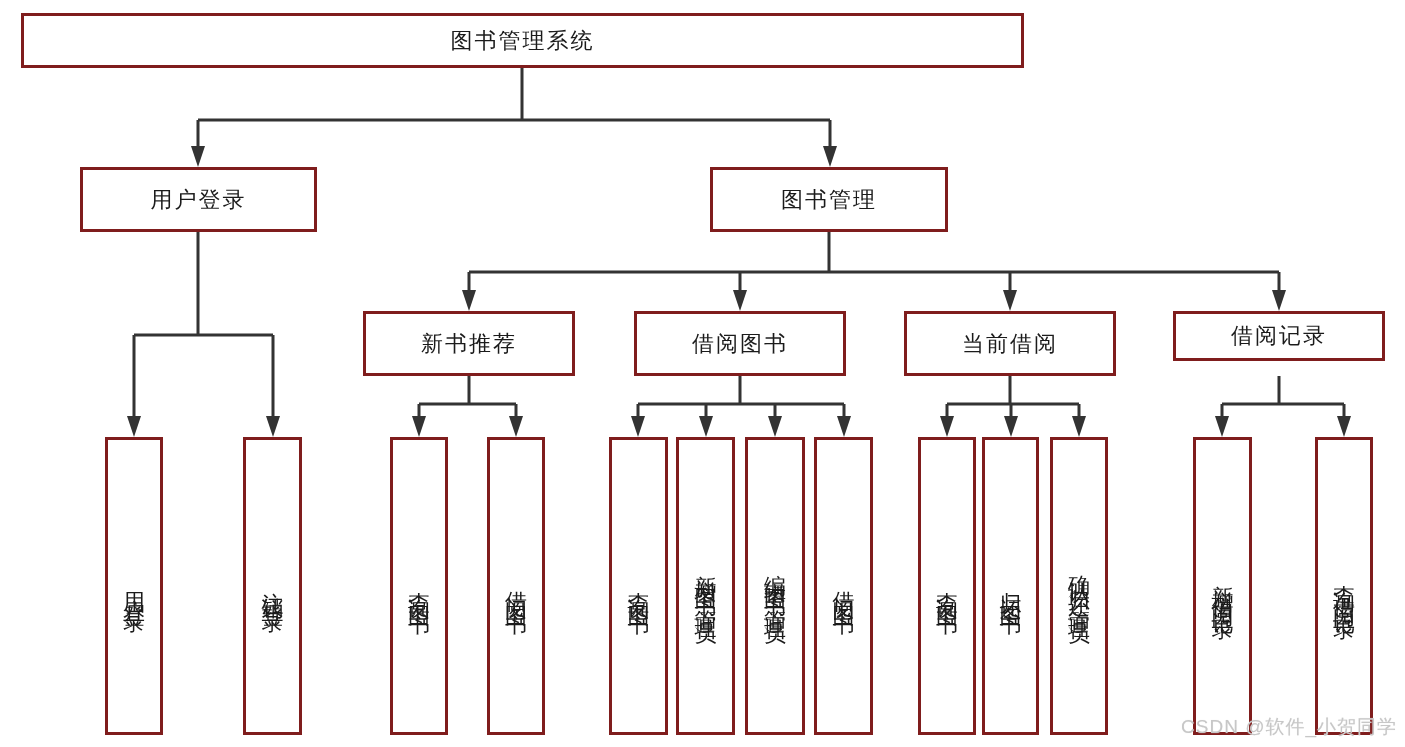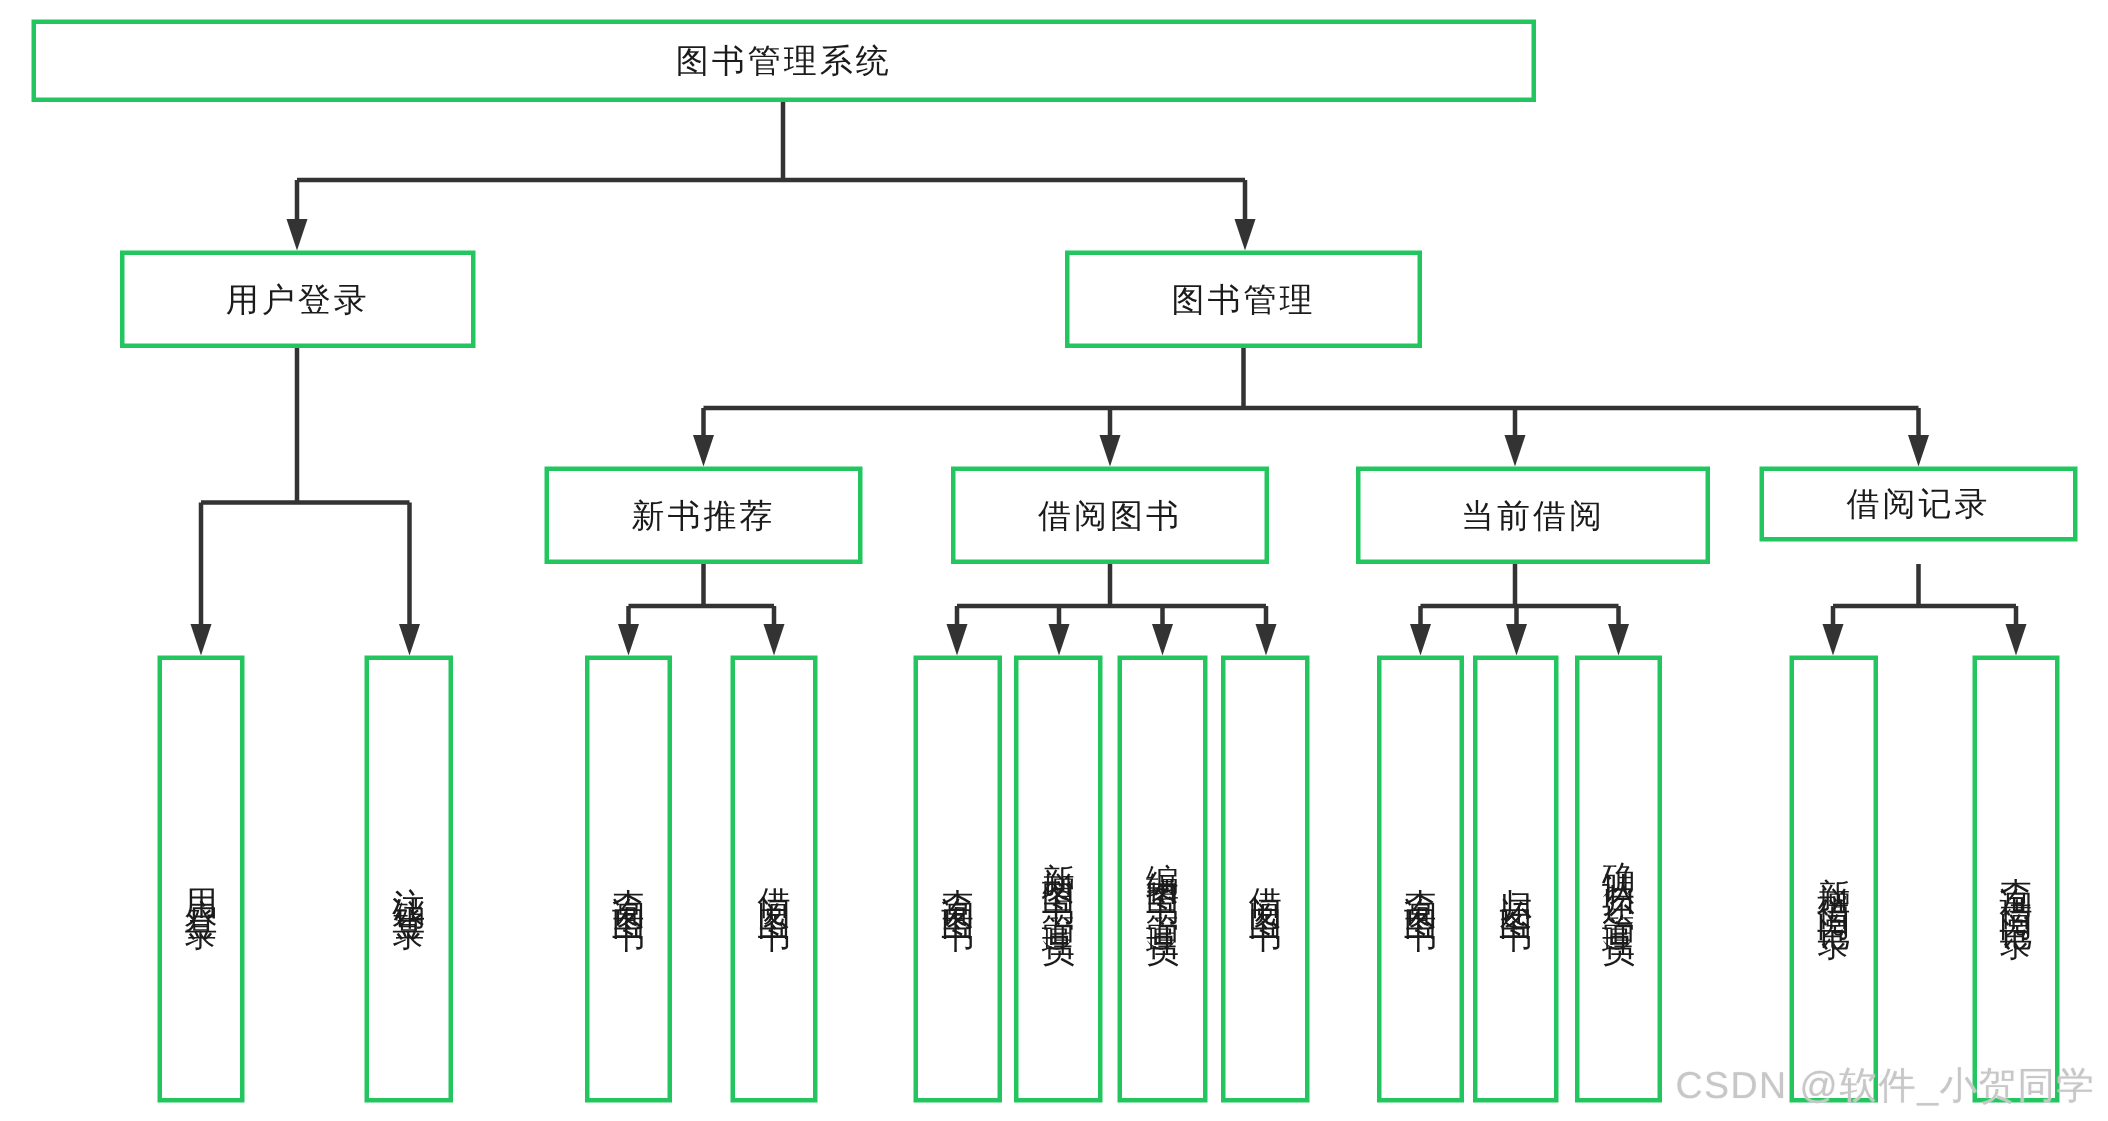--- a/index.html
+++ b/index.html
@@ -13,21 +13,21 @@
   }
   #wires {
     position: absolute;
     left: 0; top: 0;
     width: 1405px; height: 747px;
     pointer-events: none;
   }
   .box {
     position: absolute;
     box-sizing: border-box;
-    border: 3px solid #22c55e;
+    border: 3px solid #7f1d1d;
     background: #ffffff;
     display: flex;
     align-items: center;
     justify-content: center;
     color: #1b1b1b;
     font-size: 22px;
     letter-spacing: 2px;
     text-align: center;
     z-index: 2;
   }
@@ -36,21 +36,21 @@
     writing-mode: vertical-rl;
     text-orientation: mixed;
     letter-spacing: 7px;
     line-height: 52px;
     padding-top: 4px;
   }
   .watermark {
     position: absolute;
     right: 8px;
     bottom: 7px;
-    font-size: 25px;
+    font-size: 19px;
     letter-spacing: 1px;
     color: #c7c7c7;
     text-shadow: 0 0 1px #e6e6e6;
     z-index: 5;
     white-space: nowrap;
   }
 </style>
 </head>
 <body>
 
@@ -96,21 +96,21 @@
     </g>
   </svg>
 
   <div class="box hbox" style="left:21px; top:13px; width:1003px; height:55px;">图书管理系统</div>
 
   <div class="box hbox" style="left:80px; top:167px; width:237px; height:65px;">用户登录</div>
   <div class="box hbox" style="left:710px; top:167px; width:238px; height:65px;text-align:center;">图书管理</div>
 
   <div class="box hbox" style="left:363px; top:311px; width:212px; height:65px;text-align:right;">新书推荐</div>
   <div class="box hbox" style="left:634px; top:311px; width:212px; height:65px;">借阅图书</div>
-  <div class="box hbox" style="left:904px; top:311px; width:236px; height:65px;">当前借阅</div>
+  <div class="box hbox" style="left:904px; top:311px; width:212px; height:65px;">当前借阅</div>
   <div class="box hbox" style="left:1173px; top:311px; width:212px; height:50px;">借阅记录</div>
 
   <div class="box vbox" style="left:105px; top:437px; width:58px; height:298px;">用户登录</div>
   <div class="box vbox" style="left:243px; top:437px; width:59px; height:298px;">注销登录</div>
 
   <div class="box vbox" style="left:390px; top:437px; width:58px; height:298px;">查询图书</div>
   <div class="box vbox" style="left:487px; top:437px; width:58px; height:298px;">借阅图书</div>
 
   <div class="box vbox" style="left:609px; top:437px; width:59px; height:298px;">查询图书</div>
   <div class="box vbox" style="left:676px; top:437px; width:59px; height:298px;">新增图书（管理员）</div>

